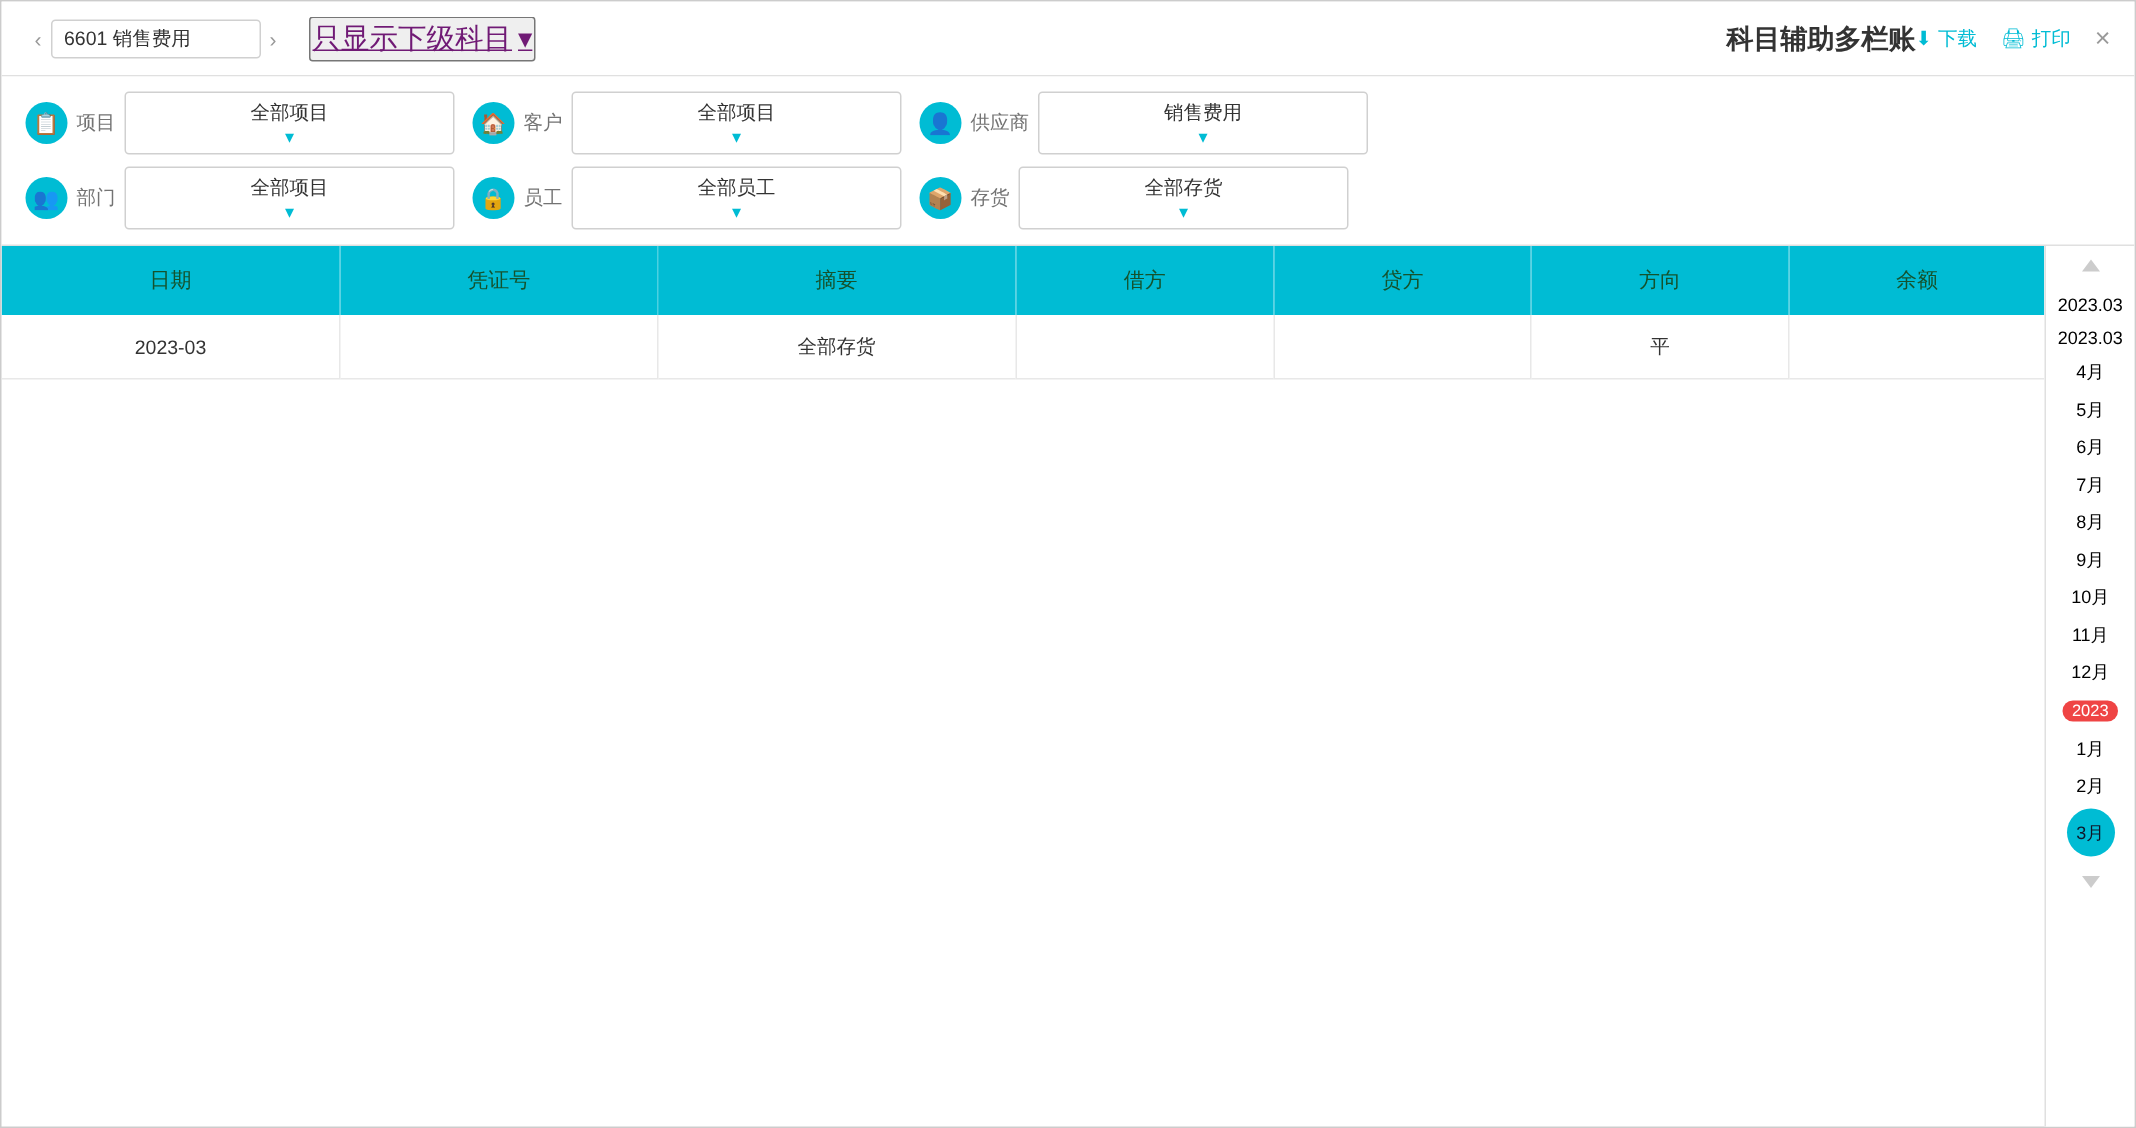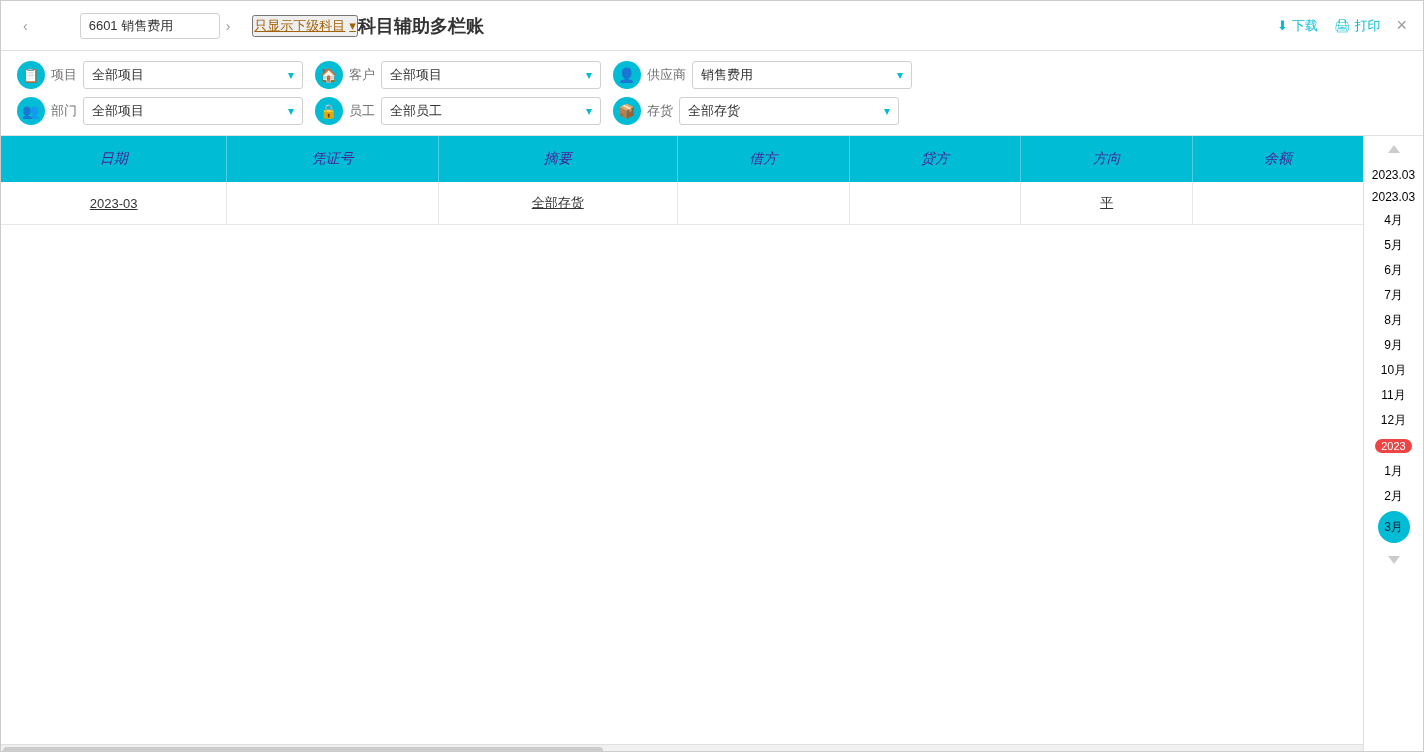--- a/index.html
+++ b/index.html
@@ -31,35 +31,34 @@
     }
     .account-code-box {
       display: flex;
       align-items: center;
       border: 1px solid #d0d0d0;
       border-radius: 3px;
       padding: 3px 8px;
       min-width: 140px;
       color: #333;
       font-size: 13px;
-      margin-left: 46px;
     }
     .show-sub-btn {
       margin-left: 16px;
-      color: #a16207;
+      color: #701a75;
       text-decoration: underline;
       cursor: pointer;
-      font-size: 13px;
+      font-size: 19px;
       display: flex;
       align-items: center;
       gap: 4px;
     }
     .page-title {
       flex: 1;
-      text-align: left;
+      text-align: right;
       font-size: 18px;
       font-weight: bold;
       color: #333;
     }
     .toolbar-btns {
       display: flex;
       gap: 16px;
       align-items: center;
     }
     .toolbar-btn {
@@ -117,60 +116,59 @@
       align-items: center;
       border: 1px solid #d0d0d0;
       border-radius: 3px;
       padding: 4px 8px;
       width: 220px;
       cursor: pointer;
       background: #fff;
       justify-content: space-between;
       font-size: 13px;
       color: #333;
+      flex-direction: column;
     }
     .filter-select .arrow {
       color: #00bcd4;
       font-size: 12px;
     }
 
     
     .table-container {
       flex: 1;
       overflow-x: auto;
       overflow-y: auto;
     }
     .data-table {
       width: 100%;
       border-collapse: collapse;
       min-width: 900px;
     }
     .data-table thead tr {
       background: #00bcd4;
-      color: #4c1d95;
-      font-style: italic;
+      color: #14532d;
     }
     .data-table thead th {
       padding: 14px 16px;
       text-align: center;
       font-weight: normal;
       font-size: 14px;
       border-right: 1px solid rgba(255,255,255,0.3);
     }
     .data-table thead th:last-child { border-right: none; }
     .data-table tbody tr {
       border-bottom: 1px solid #e8e8e8;
     }
     .data-table tbody td {
       padding: 12px 16px;
       text-align: center;
       font-size: 13px;
       color: #333;
       border-right: 1px solid #e8e8e8;
-      text-decoration: underline;
     }
     .data-table tbody td:last-child { border-right: none; }
 
     
     .h-scrollbar-area {
       height: 12px;
       background: #f0f0f0;
       border-top: 1px solid #e0e0e0;
       position: relative;
     }

